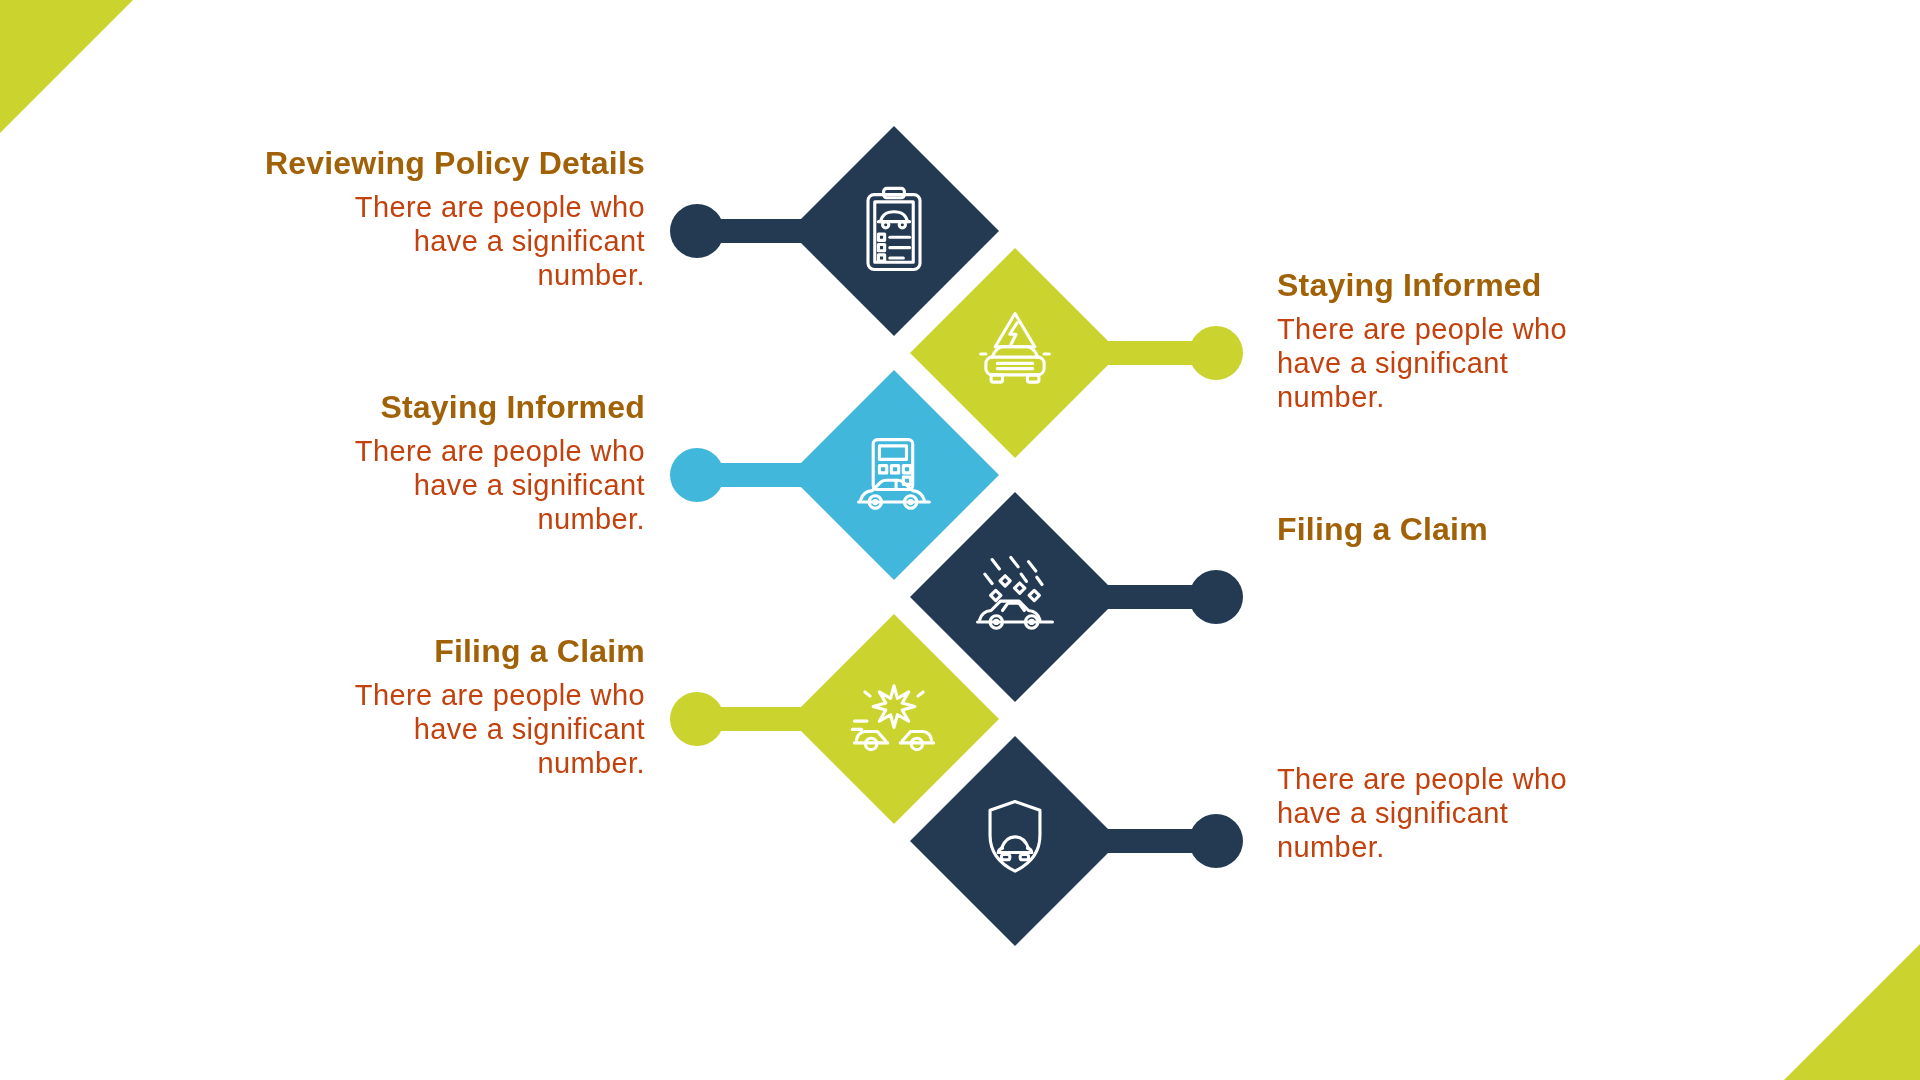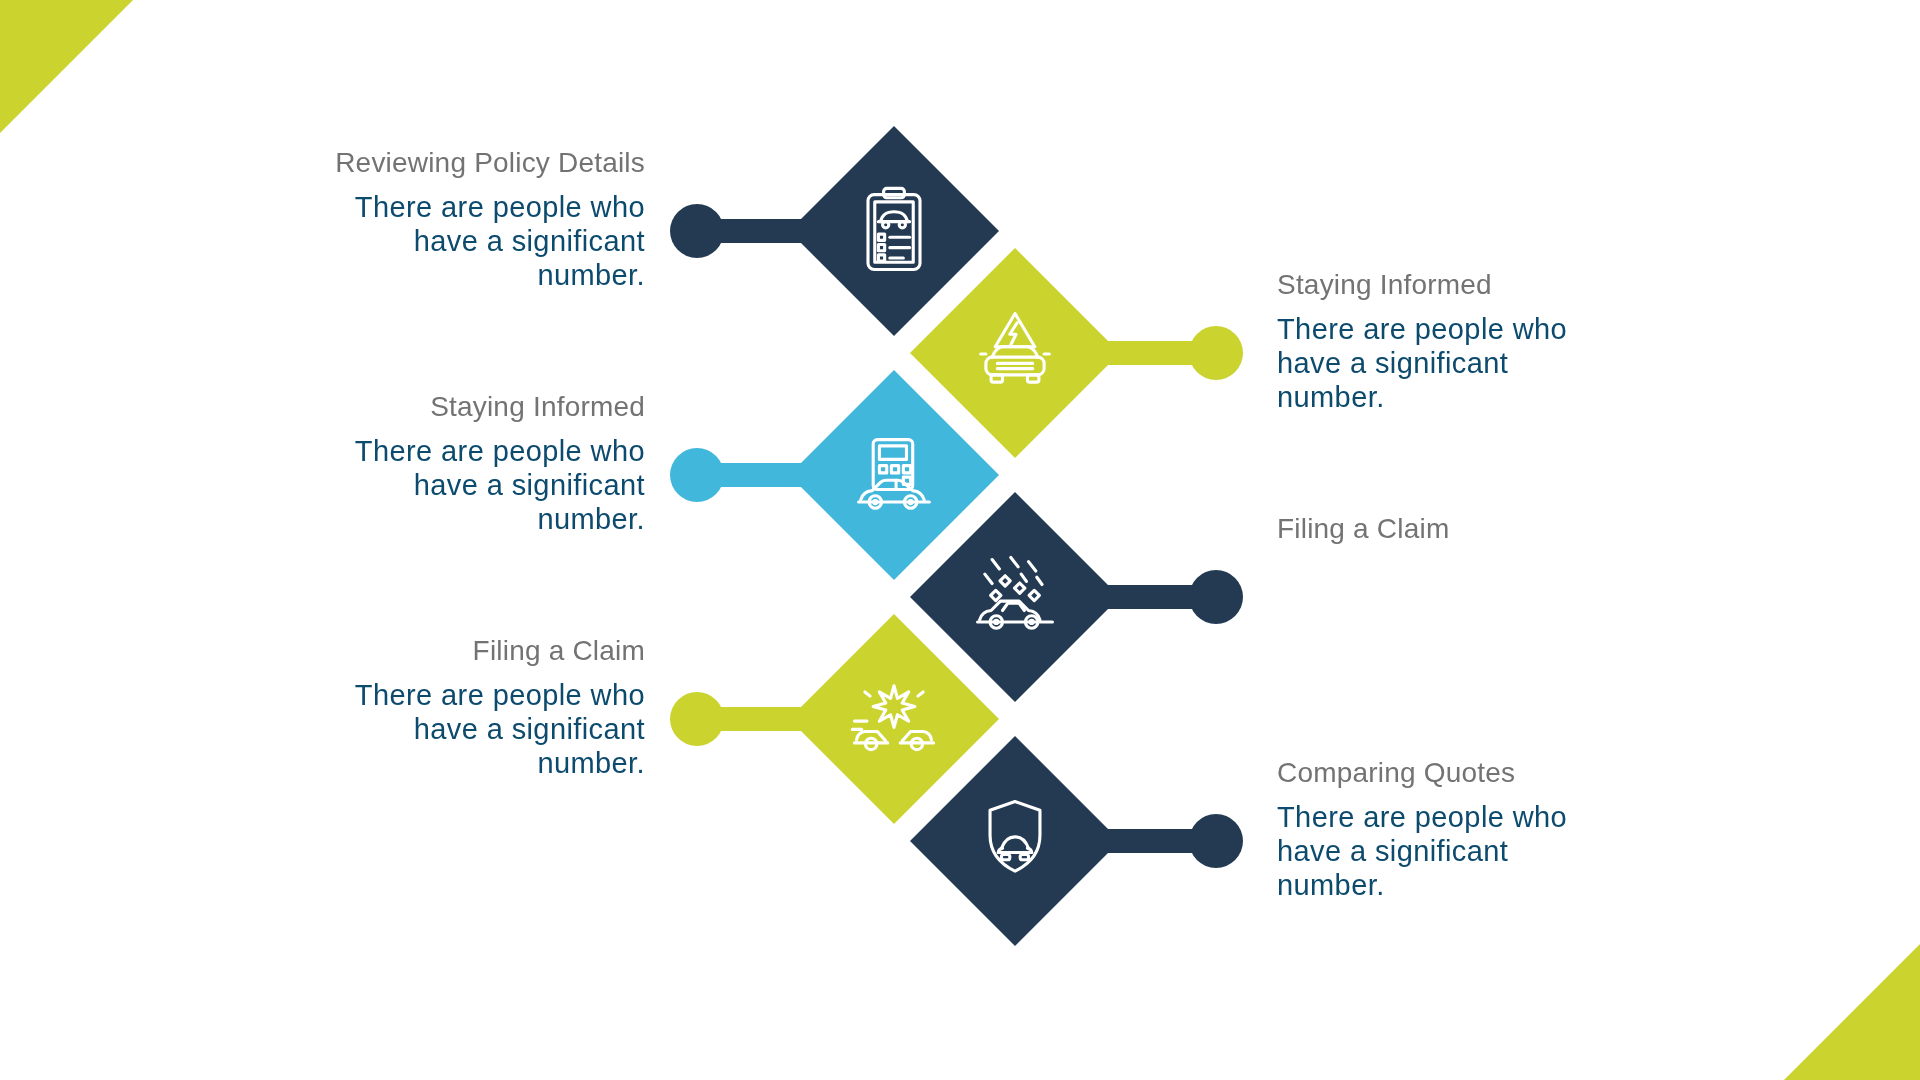--- a/index.html
+++ b/index.html
@@ -19,23 +19,23 @@
   }
   .icon { position:absolute; width:104px; height:104px; z-index:3; }
   .icon svg { width:100%; height:100%; }
   .bar { position:absolute; height:24px; background:var(--c); z-index:1; }
   .dot { position:absolute; width:54px; height:54px; border-radius:50%;
     background:var(--c); z-index:1; }
 
   .textblock { position:absolute; width:440px; z-index:4; }
   .textblock.left  { text-align:right; }
   .textblock.right { text-align:left; }
-  .title { font-size:28px; line-height:38px; font-weight:normal;
-    color:#737373; letter-spacing:0.2px; }
-  .body { margin-top:8px; font-size:29px; line-height:34px; color:#0c4a6e;
+  .title { font-size:32px; line-height:38px; font-weight:bold;
+    color:#a16207; letter-spacing:0.2px; }
+  .body { margin-top:8px; font-size:29px; line-height:34px; color:#c2410c;
     letter-spacing:0.4px; white-space:pre-line; }
 </style>
 </head>
 <body>
 
 <div class="slide">
 
   <div class="corner tl"></div>
   <div class="corner br"></div>
 
@@ -178,20 +178,19 @@
       <svg viewBox="0 0 100 100" fill="none" stroke="#fff" stroke-width="3" stroke-linecap="round" stroke-linejoin="round">
         <path d="M50 12 l24 8.5 v24 q0 23 -24 34.5 q-24 -11.5 -24 -34.5 v-24 Z"></path>
         <path d="M37 57 q4 -11 13 -11 t13 11"></path>
         <path d="M34 61 q0 -3 4 -4 M66 61 q0 -3 -4 -4"></path>
         <path d="M34 61 h32"></path>
         <rect x="37" y="63" width="8" height="5" rx="2"></rect>
         <rect x="55" y="63" width="8" height="5" rx="2"></rect>
       </svg>
     </div>
     <div class="textblock right" style="left:1277px; top:754px;">
-      <div class="title">Comparing Quotes</div>
       <div class="body">There are people who
 have a significant
 number.</div>
     </div>
   </div>
 
 </div>
 
 </body></html>

